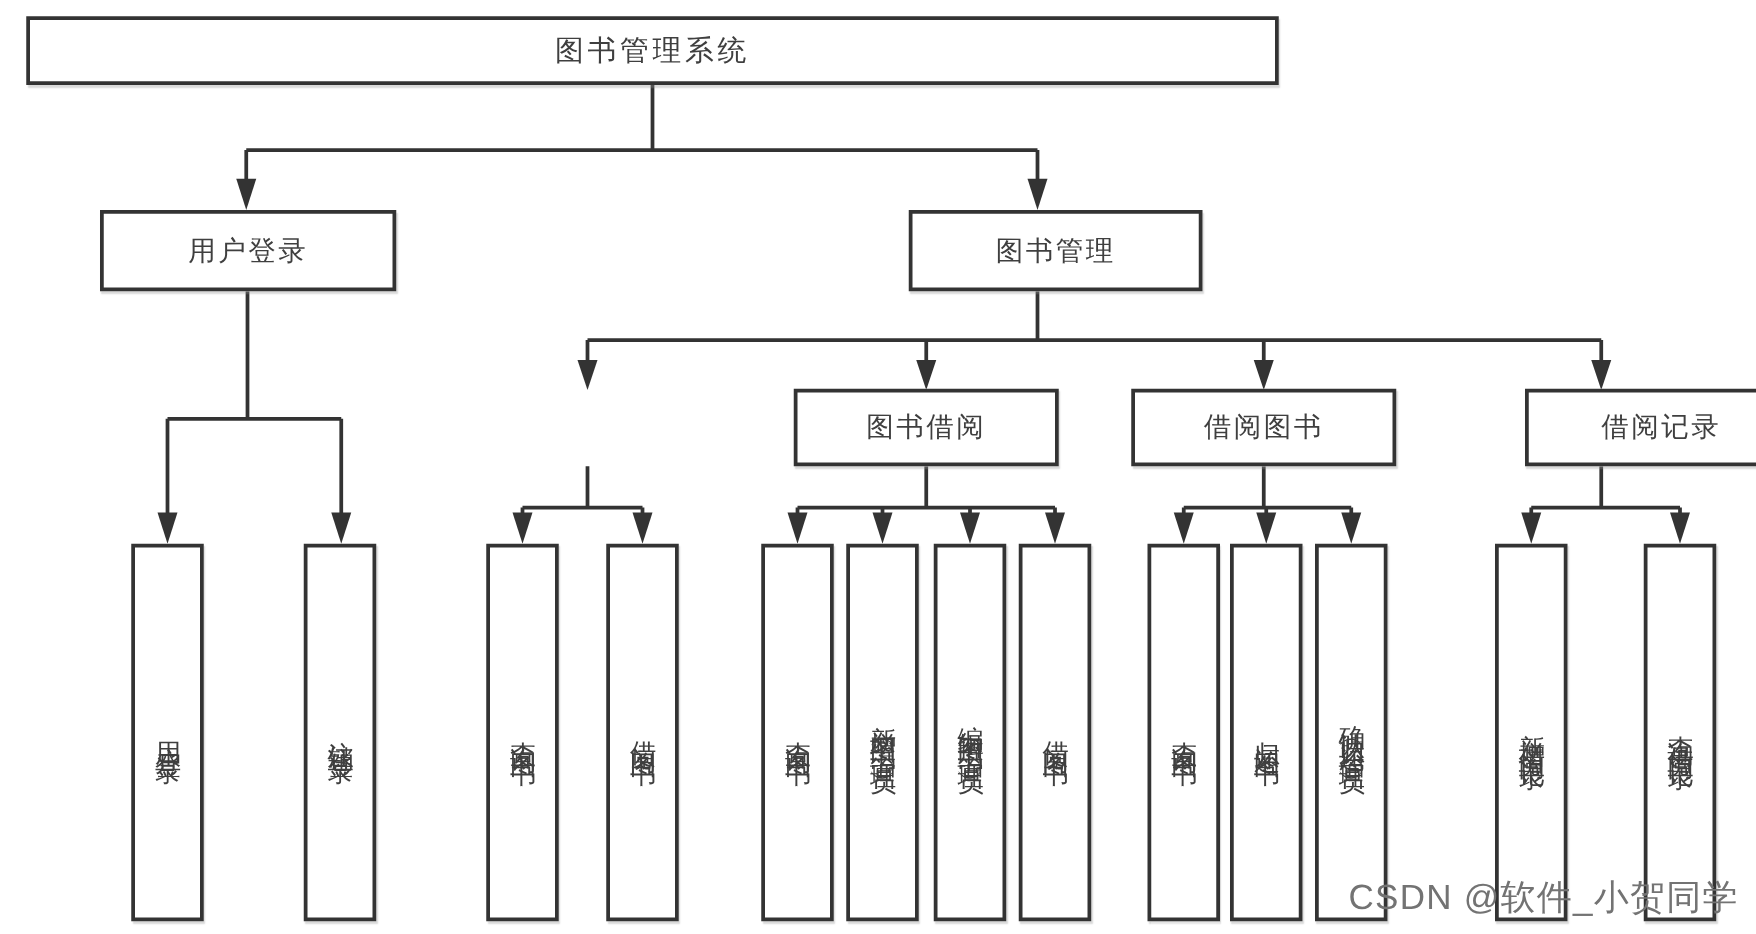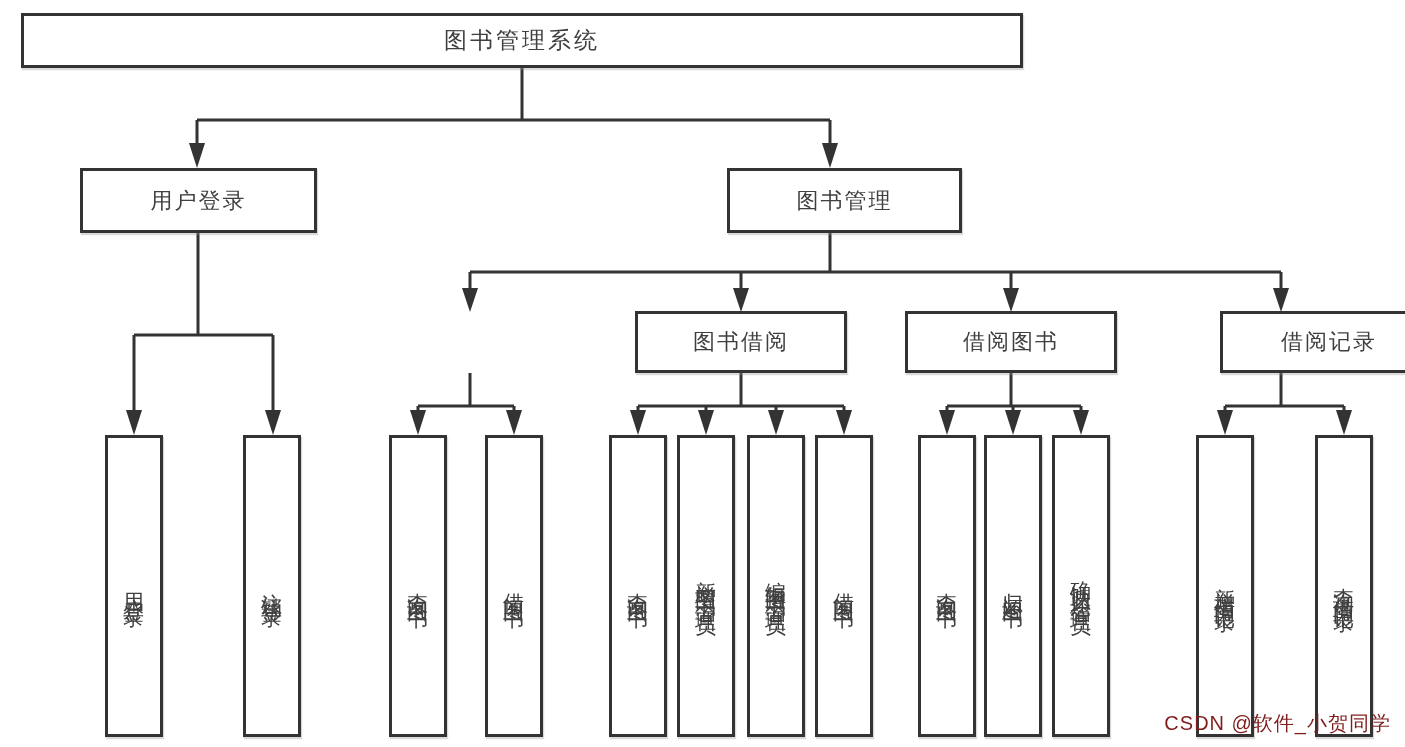--- a/index.html
+++ b/index.html
@@ -35,22 +35,22 @@
     writing-mode: vertical-rl;
     text-orientation: mixed;
     font-size: 21px;
     letter-spacing: 5px;
     line-height: 1;
   }
   .watermark {
     position: absolute;
     right: 14px;
     bottom: 10px;
-    font-size: 20px;
-    color: #7f1d1d;
+    font-size: 28px;
+    color: #737373;
     letter-spacing: 1px;
     z-index: 3;
     white-space: nowrap;
   }
 </style>
 </head>
 <body>
 
 <div class="stage">
 

